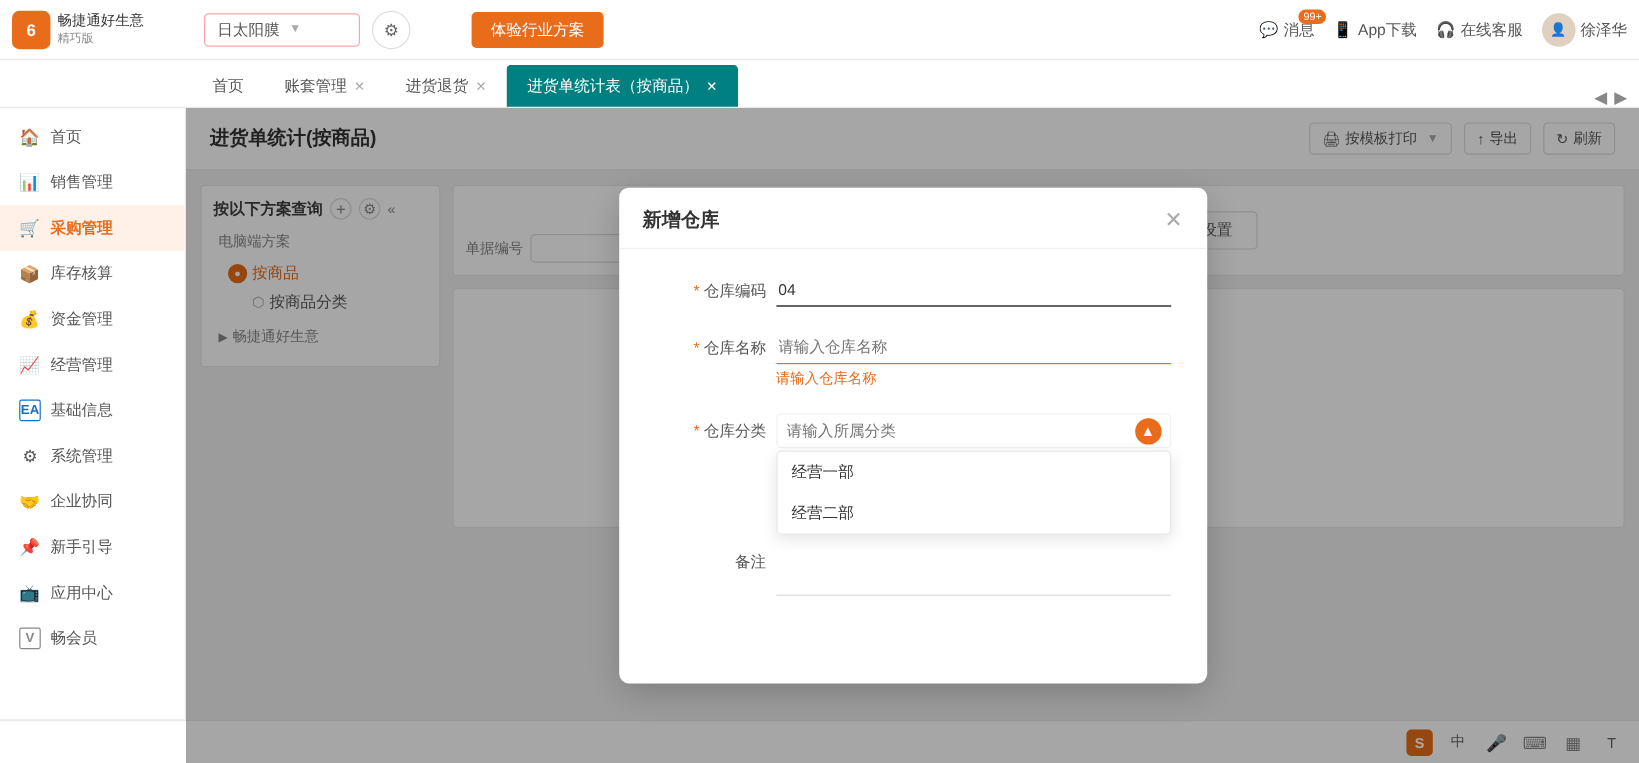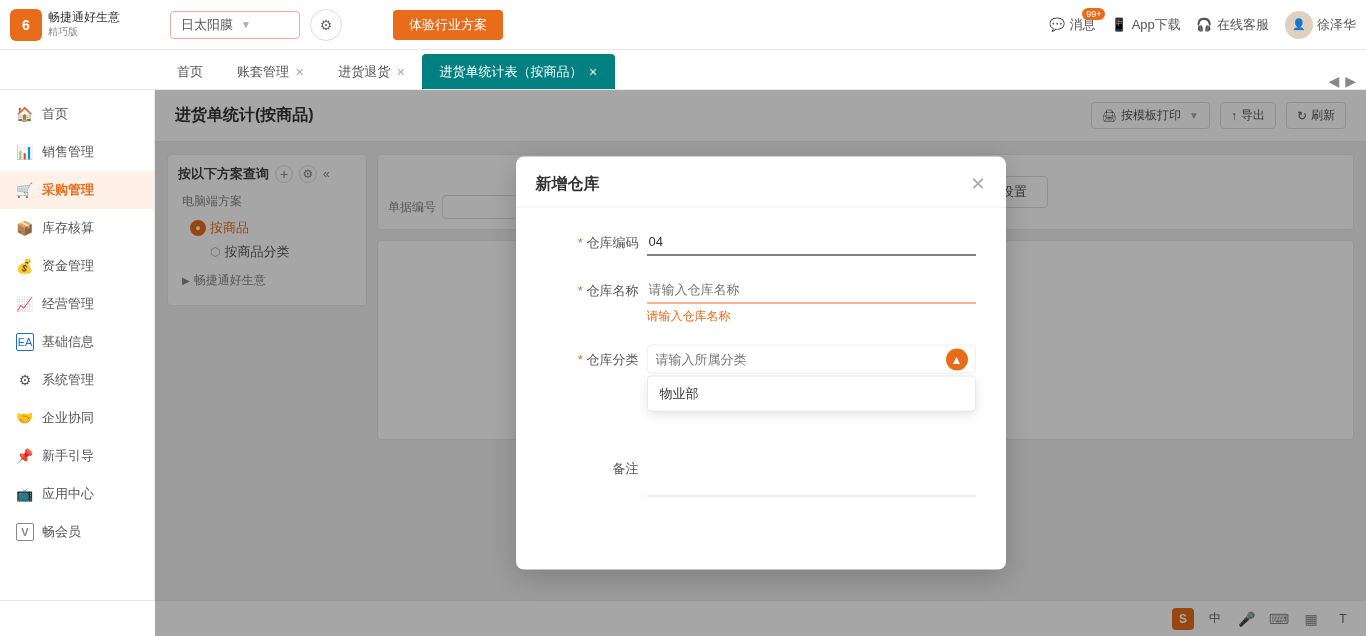--- a/index.html
+++ b/index.html
@@ -297,21 +297,21 @@
     </div>
     <div class="sidebar-item">
       <span class="sidebar-icon">💰</span>
       <span>资金管理</span>
     </div>
     <div class="sidebar-item">
       <span class="sidebar-icon">📈</span>
       <span>经营管理</span>
     </div>
     <div class="sidebar-item">
-      <span class="sidebar-icon" style="font-size:11px;font-weight:normal;color:#1a6ec8;border:1px solid #1a6ec8;border-radius:2px;padding:1px 2px;">EA</span>
+      <span class="sidebar-icon" style="font-size:11px;font-weight:bold;color:#1a6ec8;border:1px solid #1a6ec8;border-radius:2px;padding:1px 2px;">EA</span>
       <span>基础信息</span>
     </div>
     <div class="sidebar-item">
       <span class="sidebar-icon">⚙</span>
       <span>系统管理</span>
     </div>
     <div class="sidebar-item">
       <span class="sidebar-icon">🤝</span>
       <span>企业协同</span>
     </div>
@@ -452,21 +452,22 @@
 
         <div class="form-row" style="position:relative;">
           <span class="form-label required">仓库分类</span>
           <div class="form-control-wrap">
             <div class="classify-wrap">
               <input class="classify-input" placeholder="请输入所属分类" style="">
               <div class="classify-arrow">▲</div>
             </div>
 
             <div class="dropdown-list">
-              <div class="dropdown-item">物业部</div>
+              <div class="dropdown-item">经营一部</div>
+              <div class="dropdown-item">经营二部</div>
             </div>
           </div>
         </div>
 
         <div class="form-row" style="margin-top:80px;">
           <span class="form-label">备注</span>
           <div class="form-control-wrap">
             <textarea class="form-textarea" rows="2" style=""></textarea>
           </div>
         </div>

